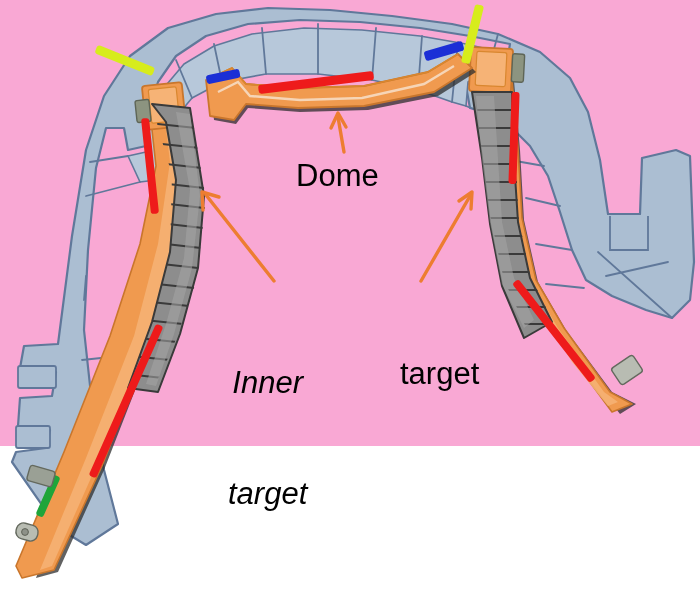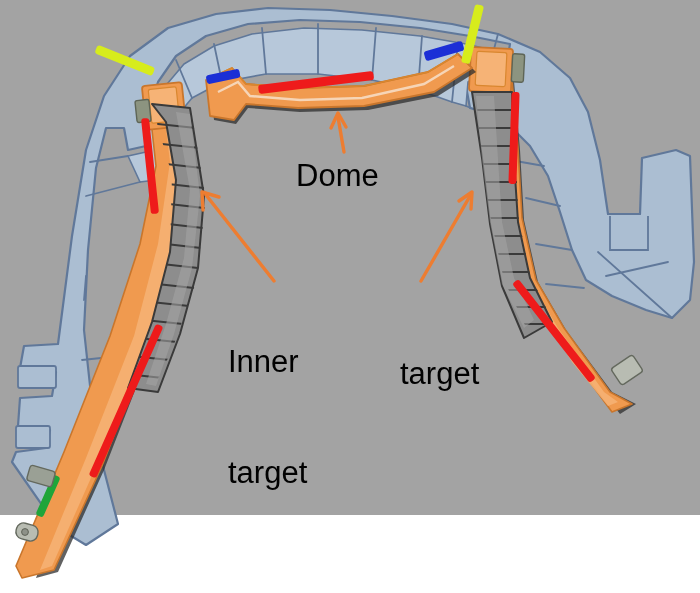--- a/index.html
+++ b/index.html
@@ -1,24 +1,24 @@
 <!DOCTYPE html>
 <html><head>
 <meta charset="utf-8">
 <style>
   html,body{margin:0;padding:0;background:#ffffff;}
   body{width:700px;height:593px;overflow:hidden;
        font-family:"Liberation Sans","DejaVu Sans",sans-serif;}
-  #stage{position:relative;width:700px;height:515px;background:#a3a3a3;}
+  #stage{position:relative;width:700px;height:446px;background:#f9a8d4;}
   #fig{position:absolute;left:0;top:0;width:700px;height:593px;}
   .lbl{position:absolute;color:#010101;font-size:31px;line-height:37px;
        font-family:"Liberation Sans","DejaVu Sans",sans-serif;
        white-space:pre;letter-spacing:0px;}
   #lbl-dome{left:296px;top:157px;}
-  #lbl-inner{left:228px;top:269px;text-align:left;}
+  #lbl-inner{left:228px;top:290px;text-align:center;font-style:italic;}
   #lbl-outer{left:400px;top:281px;text-align:left;}
 </style>
 </head>
 <body>
 
 <div id="stage">
 
 <svg id="fig" viewBox="0 0 700 593" xmlns="http://www.w3.org/2000/svg">
 
   <defs>

